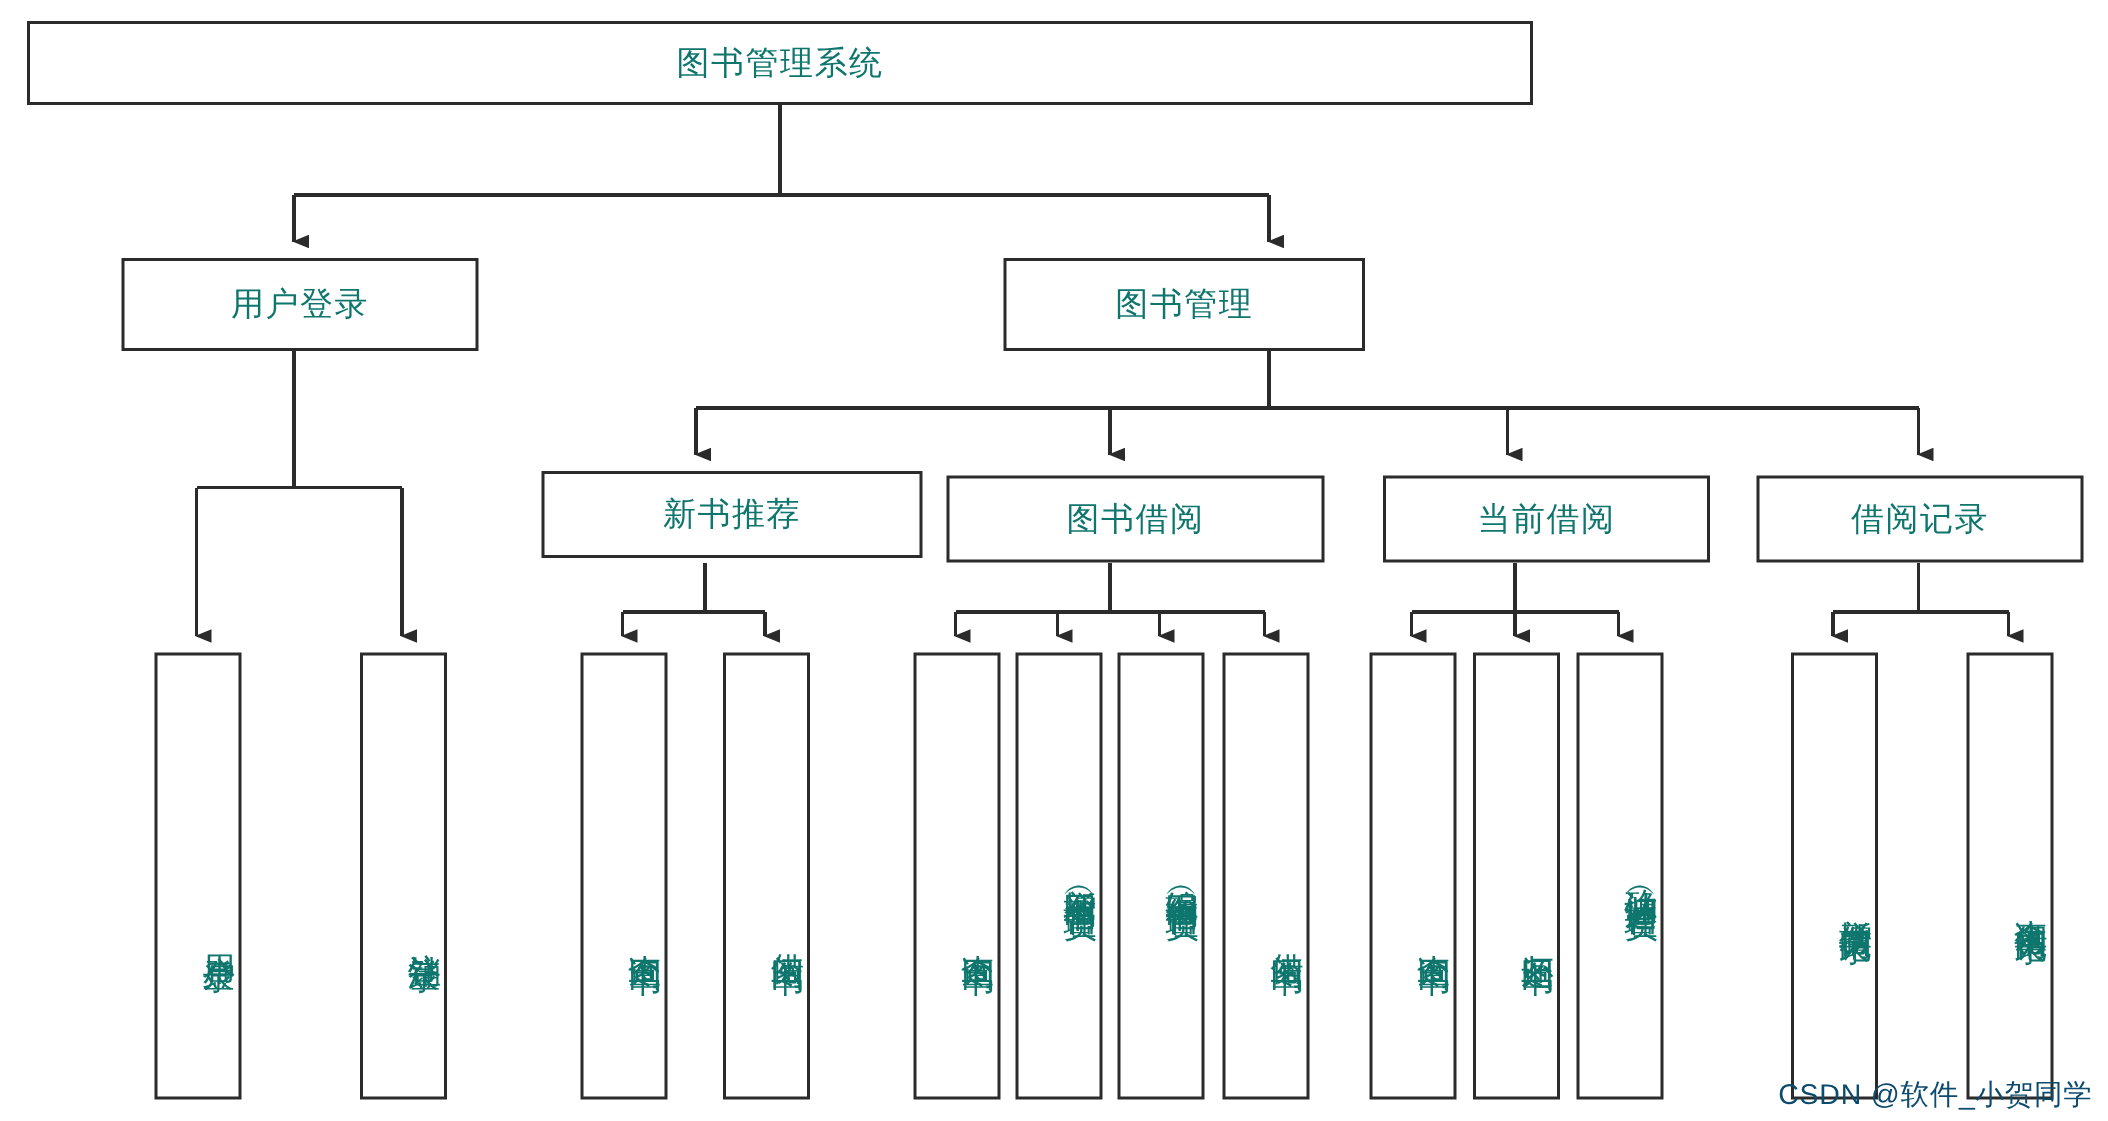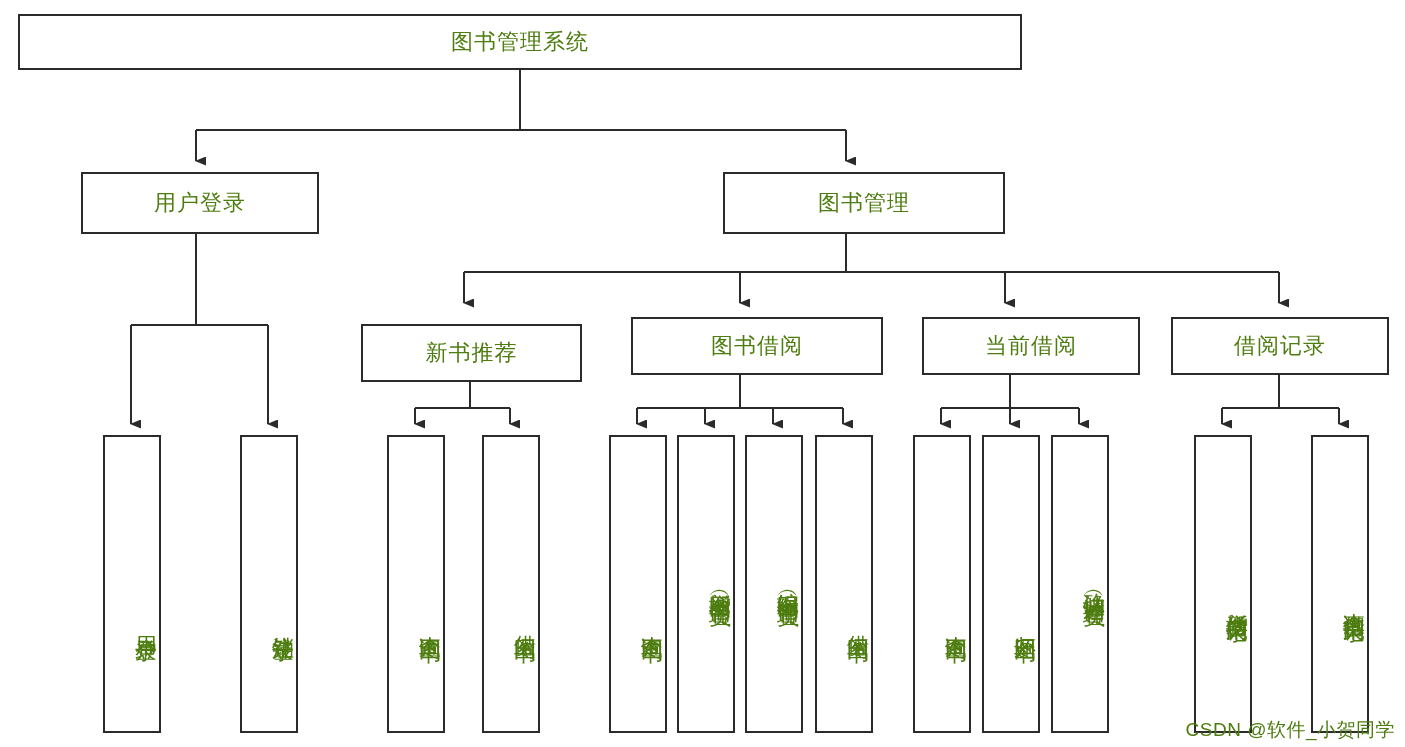--- a/index.html
+++ b/index.html
@@ -27,21 +27,21 @@
     pointer-events: none;
   }
   .node {
     position: absolute;
     box-sizing: border-box;
     border: 2px solid #2b2b2b;
     background: #ffffff;
     display: flex;
     align-items: center;
     justify-content: center;
-    color: #4d7c0f;
+    color: #0f766e;
   }
   .node.horiz {
     font-size: 22px;
     letter-spacing: 1px;
     line-height: 1.2;
     text-align: center;
   }
   .node.vert {
     font-size: 22px;
     line-height: 1.22;
@@ -57,21 +57,21 @@
     align-items: flex-start;
   }
   .node-label {
     display: block;
   }
   .watermark {
     position: absolute;
     right: 10px;
     bottom: 4px;
     font-size: 19px;
-    color: #4d7c0f;
+    color: #0c4a6e;
     letter-spacing: 0.5px;
     white-space: nowrap;
     font-family: "Liberation Sans", "DejaVu Sans", sans-serif;
   }
 </style>
 </head>
 <body>
 
 <div id="diagram-root">
 
@@ -126,25 +126,25 @@
   </svg>
 
   <div class="node horiz" style="left:18px; top:14px; width:1004px; height:56px;">
     <span class="node-label">图书管理系统</span>
   </div>
 
   <div class="node horiz" style="left:81px; top:172px; width:238px; height:62px;">
     <span class="node-label">用户登录</span>
   </div>
 
-  <div class="node horiz" style="left:723px; top:172px; width:282px; height:62px;">
+  <div class="node horiz" style="left:669px; top:172px; width:241px; height:62px;">
     <span class="node-label">图书管理</span>
   </div>
 
-  <div class="node horiz" style="left:361px; top:324px; width:221px; height:58px;">
+  <div class="node horiz" style="left:361px; top:314px; width:254px; height:58px;">
     <span class="node-label">新书推荐</span>
   </div>
 
   <div class="node horiz" style="left:631px; top:317px; width:252px; height:58px;">
     <span class="node-label">图书借阅</span>
   </div>
 
   <div class="node horiz" style="left:901px; top:317px; width:218px; height:58px;margin-left:21px;">
     <span class="node-label">当前借阅</span>
   </div>

